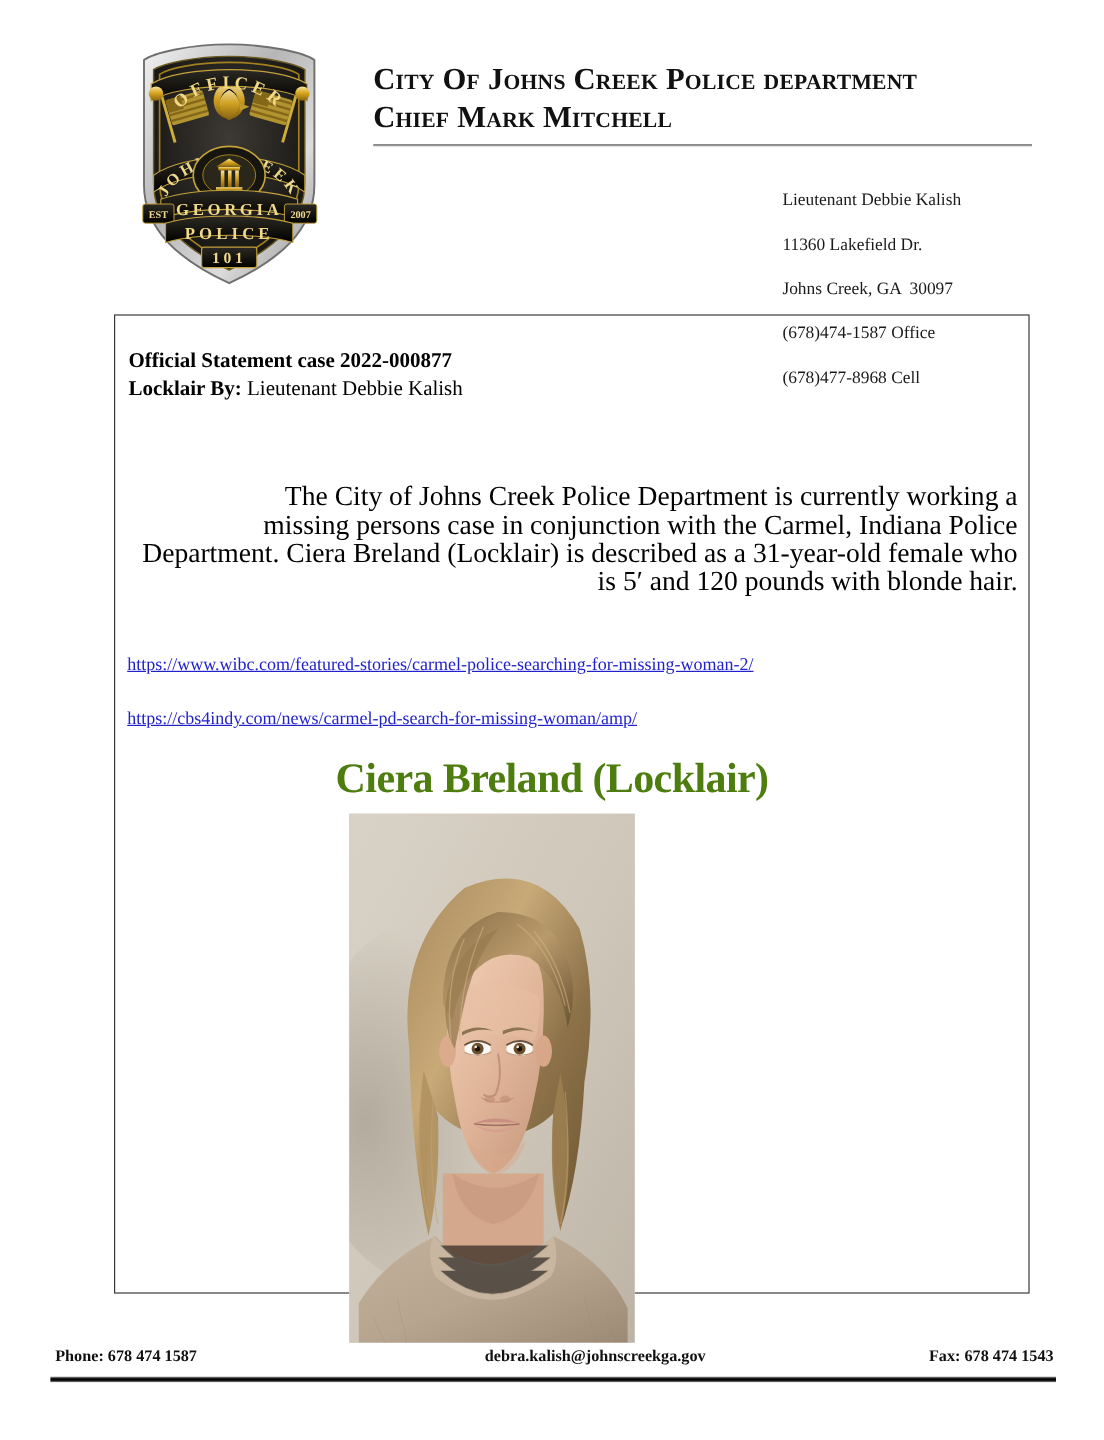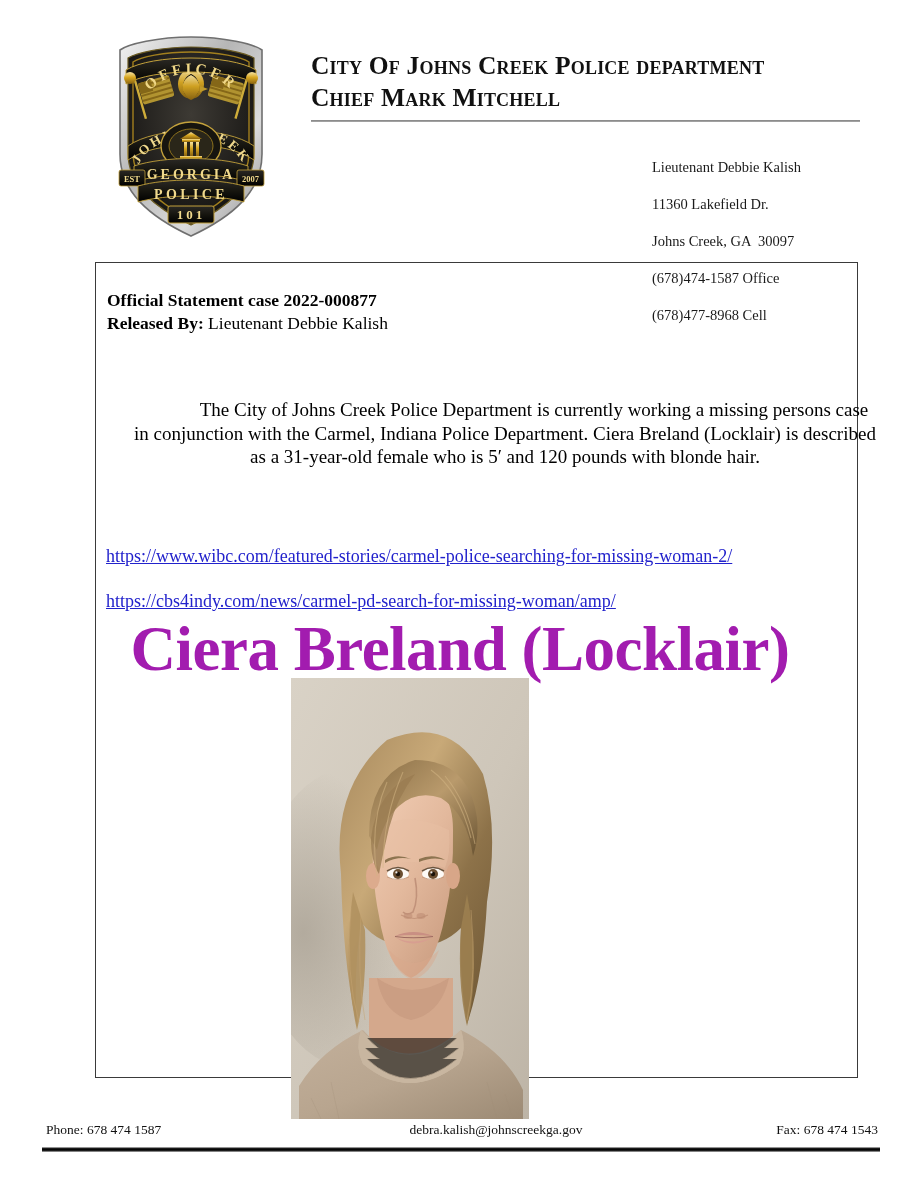--- a/index.html
+++ b/index.html
@@ -99,54 +99,53 @@
     margin-top: 14px;
   }
   .stmt-head .row { white-space: nowrap; }
   .stmt-head b { font-weight: bold; }
 
   
   .para {
     position: absolute;
     left: 106px;
     width: 742px;
-    font-size: 19px;
+    font-size: 23px;
     line-height: 23.5px;
-    text-align: center;
+    text-align: right;
     text-indent: 58px;
-    margin-left: 28px;
   }
   #para1 { top: 379px; }
   #para2 { top: 464px; }
 
   
   .link {
     position: absolute;
     left: 106px;
-    font-size: 18px;
+    font-size: 15px;
     color: #2222cc;
     text-decoration: underline;
     white-space: nowrap;
   }
   #link1 { top: 546px; }
   #link2 { top: 591px; }
 
   
   .subject-name {
     position: absolute;
     left: 0px;
     top: 620px;
     width: 920px;
     text-align: center;
-    font-size: 63px;
+    font-size: 35px;
     line-height: 58px;
     font-weight: bold;
     font-family: "Liberation Serif", "DejaVu Serif", serif;
     letter-spacing: -0.5px;
-    color: #a21caf;
+    color: #4d7c0f;
   }
 
   
   .photo {
     position: absolute;
     left: 291px;
     top: 678px;
     width: 238px;
     height: 441px;
     overflow: hidden;
@@ -155,21 +154,21 @@
   .photo svg { display: block; width: 238px; height: 441px; }
 
   
   .footer-row {
     position: absolute;
     left: 0;
     top: 1122px;
     width: 920px;
     height: 20px;
     font-size: 13.5px;
-    font-weight: normal;
+    font-weight: bold;
     color: #111;
   }
   .footer-left   { position: absolute; left: 46px;  top: 0; white-space: nowrap; }
   .footer-center { position: absolute; left: 0; top: 0; width: 920px; text-align: center; white-space: nowrap; margin-left: 36px; }
   .footer-right  { position: absolute; right: 42px; top: 0; white-space: nowrap; }
 
   .footer-rule {
     position: absolute;
     left: 42px;
     top: 1147px;
@@ -304,21 +303,21 @@
 
   <div class="content-box"></div>
   <div class="box-bottom-gap"></div>
 
   <div class="stmt-head">
     <div class="row">
       <b>Official Statement case</b>
       <b>2022-000877</b>
     </div>
     <div class="row">
-      <b>Released By:</b>
+      <b>Locklair By:</b>
       <span>Lieutenant Debbie Kalish</span>
     </div>
   </div>
 
   <p class="para" id="para1">The City of Johns Creek Police Department is currently working a missing persons case in conjunction with the Carmel, Indiana Police Department. Ciera Breland (Locklair) is described as a 31-year-old female who is 5′ and 120 pounds with blonde hair.</p>
 
   <a class="link" id="link1" href="#">https://www.wibc.com/featured-stories/carmel-police-searching-for-missing-woman-2/</a>
   <a class="link" id="link2" href="#">https://cbs4indy.com/news/carmel-pd-search-for-missing-woman/amp/</a>
 
   <div class="subject-name">Ciera Breland (Locklair)</div>

